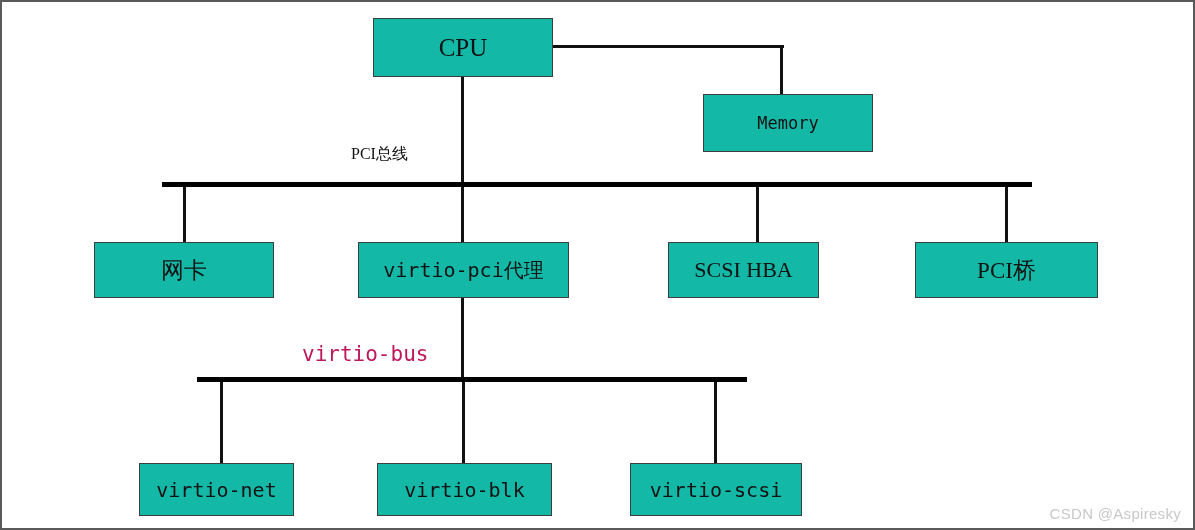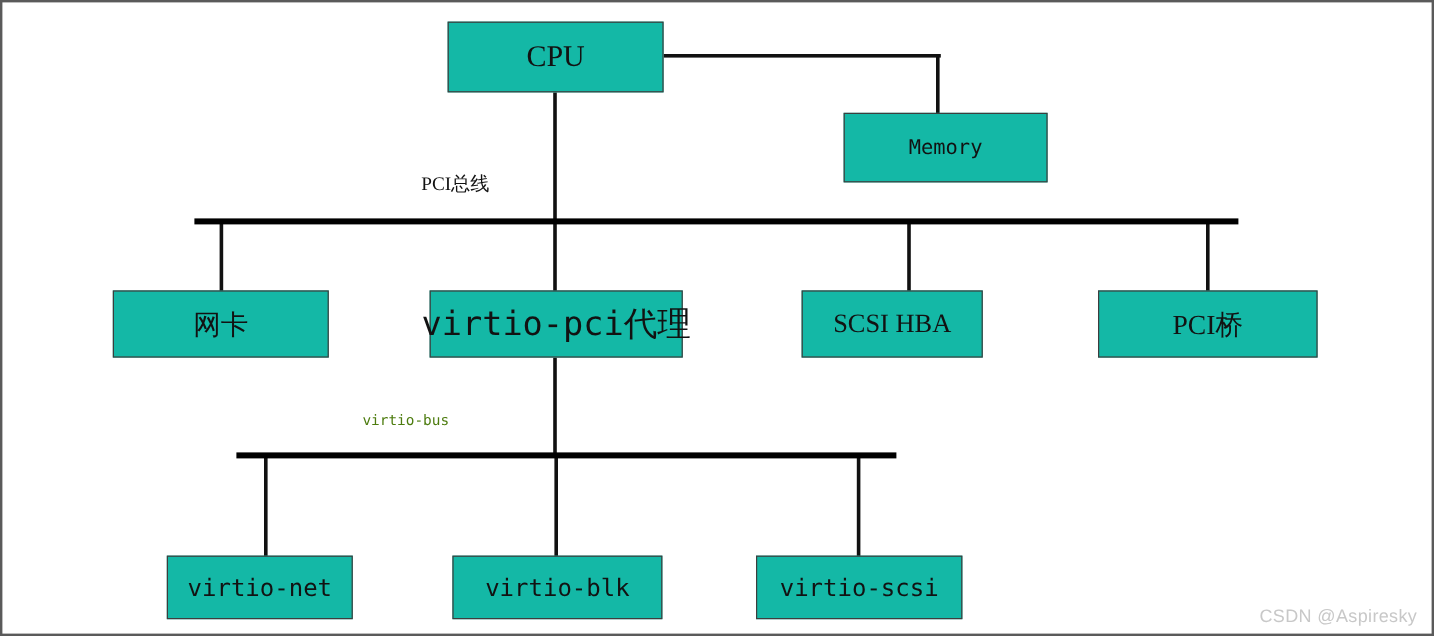--- a/index.html
+++ b/index.html
@@ -90,27 +90,27 @@
       <div class="line-v" style="left: 1002.5px; top: 182px; width: 3px; height: 60px; background: rgb(17, 17, 17);"></div>
       <div class="line-v" style="left: 458.5px; top: 296px; width: 3px; height: 82px; background: rgb(17, 17, 17);"></div>
       <div class="line-v" style="left: 217.5px; top: 377px; width: 3px; height: 86px; background: rgb(17, 17, 17);"></div>
       <div class="line-v" style="left: 459.5px; top: 377px; width: 3px; height: 86px; background: rgb(17, 17, 17);"></div>
       <div class="line-v" style="left: 711.5px; top: 377px; width: 3px; height: 86px; background: rgb(17, 17, 17);"></div>
     </div>
   <div id="layer-buses">
       <div class="bus" style="left: 160px; top: 180px; width: 870px; background: rgb(0, 0, 0);"></div>
       <div class="bus-label label-serif" style="left: 318px; top: 144px; font-size: 16px; color: rgb(18, 18, 18); margin-left: 31px;">PCI总线</div>
       <div class="bus" style="left: 195px; top: 375px; width: 550px; background: rgb(0, 0, 0);"></div>
-      <div class="bus-label label-mono" style="left: 300px; top: 342px; font-size: 12px; color: #4d7c0f;">virtio-bus</div>
+      <div class="bus-label label-mono" style="left: 300px; top: 342px; font-size: 21px; color: #be185d;">virtio-bus</div>
     </div>
   <div id="layer-nodes">
       <div class="node node-serif" style="left: 371px; top: 16px; width: 180px; height: 59px; font-size: 25px; border-color: rgb(61, 61, 61); color: rgb(18, 18, 18);">CPU</div>
       <div class="node node-mono" style="left: 701px; top: 92px; width: 170px; height: 58px; font-size: 17px; border-color: rgb(61, 61, 61); color: rgb(18, 18, 18);">Memory</div>
       <div class="node node-serif" style="left: 92px; top: 240px; width: 180px; height: 56px; font-size: 23px; border-color: rgb(61, 61, 61); color: rgb(18, 18, 18);">网卡</div>
-      <div class="node node-mono" style="left: 356px; top: 240px; width: 211px; height: 56px; font-size: 28px; border-color: rgb(61, 61, 61); color: rgb(18, 18, 18);">virtio-pci代理</div>
+      <div class="node node-mono" style="left: 356px; top: 240px; width: 211px; height: 56px; font-size: 20px; border-color: rgb(61, 61, 61); color: rgb(18, 18, 18);">virtio-pci代理</div>
       <div class="node node-serif" style="left: 666px; top: 240px; width: 151px; height: 56px; font-size: 22px; border-color: rgb(61, 61, 61); color: rgb(18, 18, 18);">SCSI HBA</div>
       <div class="node node-serif" style="left: 913px; top: 240px; width: 183px; height: 56px; font-size: 23px; border-color: rgb(61, 61, 61); color: rgb(18, 18, 18);">PCI桥</div>
       <div class="node node-mono" style="left: 137px; top: 461px; width: 155px; height: 53px; font-size: 20px; border-color: rgb(61, 61, 61); color: rgb(18, 18, 18);">virtio-net</div>
       <div class="node node-mono" style="left: 375px; top: 461px; width: 175px; height: 53px; font-size: 20px; border-color: rgb(61, 61, 61); color: rgb(18, 18, 18);">virtio-blk</div>
       <div class="node node-mono" style="left: 628px; top: 461px; width: 172px; height: 53px; font-size: 20px; border-color: rgb(61, 61, 61); color: rgb(18, 18, 18);">virtio-scsi</div>
     </div>
   <div class="watermark">CSDN @Aspiresky</div>
 </div>
 
 </body></html>

